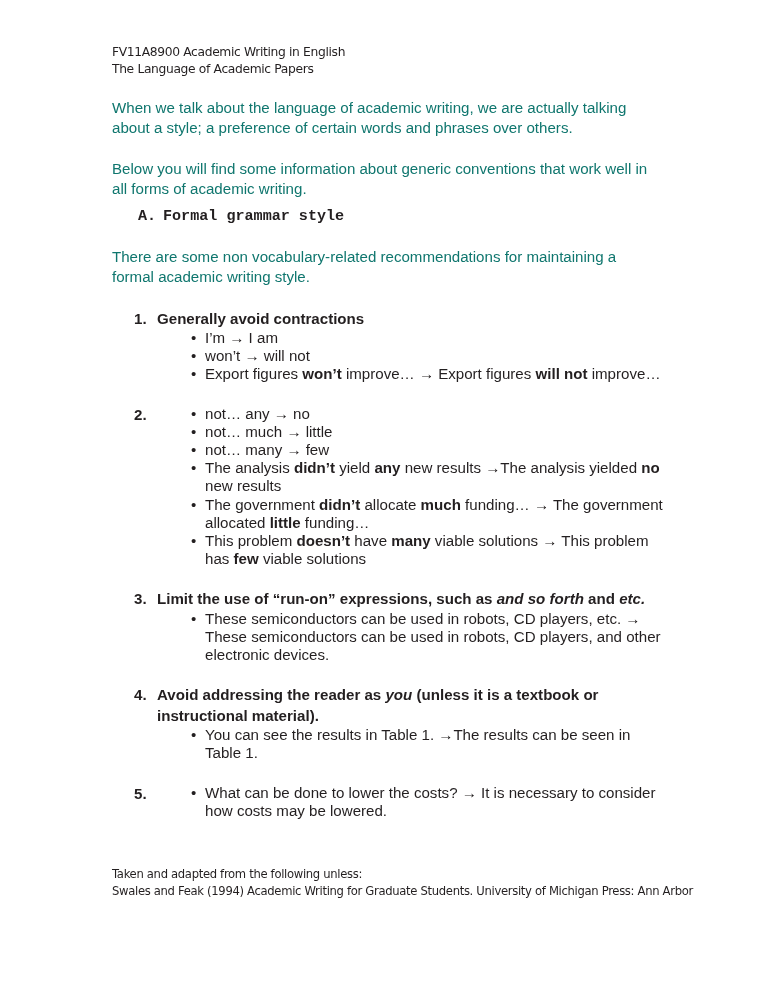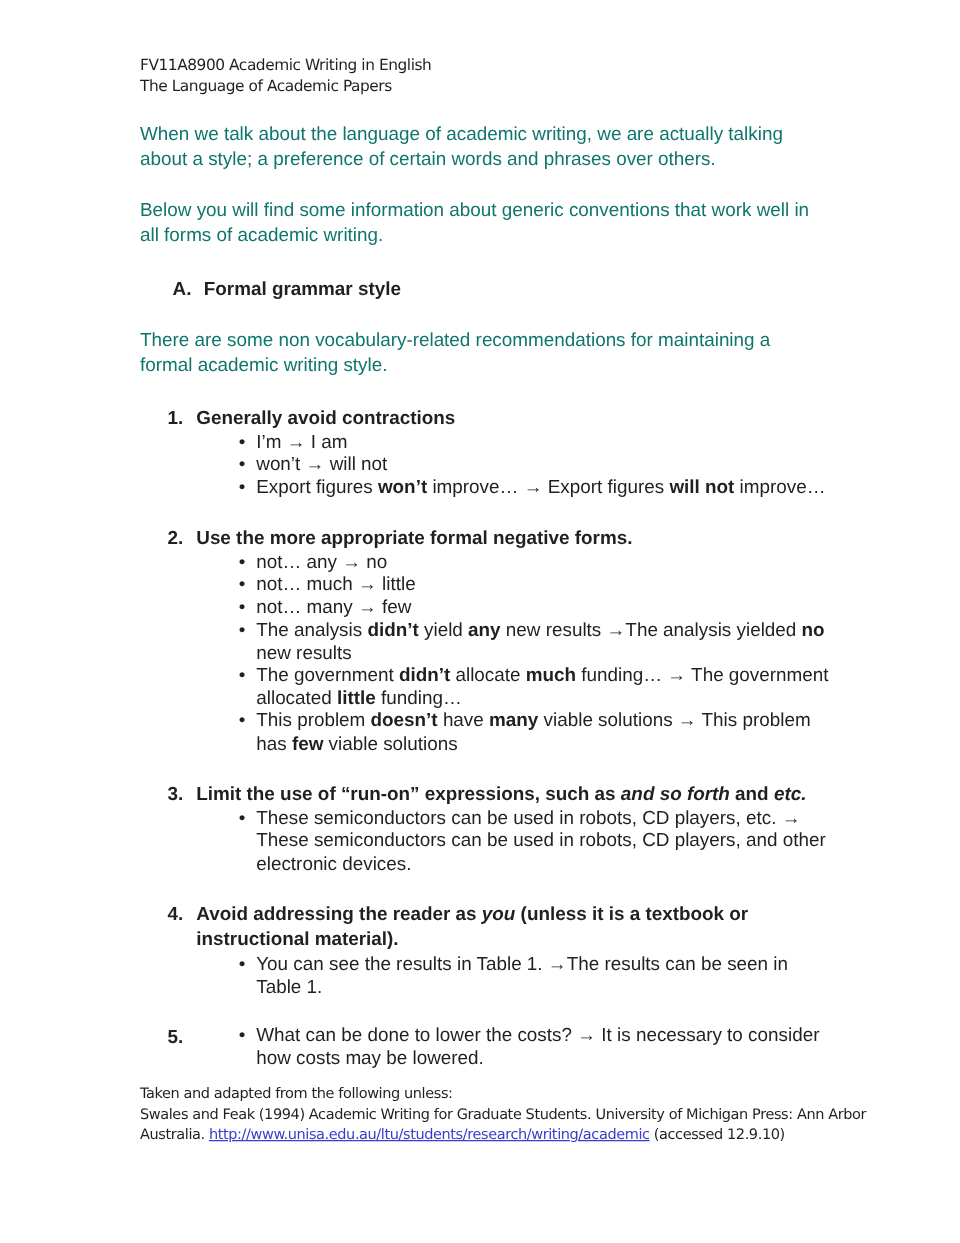--- a/index.html
+++ b/index.html
@@ -38,25 +38,26 @@
     font-size: 15.1px;
     line-height: 20.4px;
     color: #0f766e;
     max-width: 544px;
     margin: 0;
   }
   .gap-para { margin-top: 20.5px; }
 
   
   .alpha-head {
-    margin-top: 22px;
+    margin-top: 6px;
     padding-left: 26px;
     font-size: 15.1px;
     line-height: 20.4px;
     font-weight: bold;
+    font-family: Liberation Mono, monospace;
   }
   .alpha-head .marker {
     display: inline-block;
     width: 25px;
   }
 
   
   .num-list {
     margin: 0;
     padding: 0;
@@ -151,21 +152,20 @@
         <span class="num-marker">1.</span>
         <div class="num-head"><span class="b">Generally avoid contractions</span></div>
         <ul class="bul-list">
           <li class="bul-item"><span class="dot">•</span><span>I’m </span><span>→</span><span> I am</span></li>
           <li class="bul-item"><span class="dot">•</span><span>won’t </span><span>→</span><span> will not</span></li>
           <li class="bul-item"><span class="dot">•</span><span>Export figures </span><span class="b">won’t</span><span> improve… </span><span>→</span><span> Export figures </span><span class="b">will not</span><span> improve…</span></li>
         </ul>
       </li>
       <li class="num-item">
         <span class="num-marker">2.</span>
-        <div class="num-head"><span class="b">Use the more appropriate formal negative forms.</span></div>
         <ul class="bul-list">
           <li class="bul-item"><span class="dot">•</span><span>not… any </span><span>→</span><span> no</span></li>
           <li class="bul-item"><span class="dot">•</span><span>not… much </span><span>→</span><span> little</span></li>
           <li class="bul-item"><span class="dot">•</span><span>not… many </span><span>→</span><span> few</span></li>
           <li class="bul-item"><span class="dot">•</span><span>The analysis </span><span class="b">didn’t</span><span> yield </span><span class="b">any</span><span> new results </span><span>→</span><span>The analysis yielded </span><span class="b">no</span><span> new results</span></li>
           <li class="bul-item"><span class="dot">•</span><span>The government </span><span class="b">didn’t</span><span> allocate </span><span class="b">much</span><span> funding… </span><span>→</span><span> The government allocated </span><span class="b">little</span><span> funding…</span></li>
           <li class="bul-item"><span class="dot">•</span><span>This problem </span><span class="b">doesn’t</span><span> have </span><span class="b">many</span><span> viable solutions </span><span>→</span><span> This problem has </span><span class="b">few</span><span> viable solutions</span></li>
         </ul>
       </li>
       <li class="num-item">
@@ -186,16 +186,15 @@
         <span class="num-marker">5.</span>
         <ul class="bul-list">
           <li class="bul-item"><span class="dot">•</span><span>What can be done to lower the costs? </span><span>→</span><span> It is necessary to consider how costs may be lowered.</span></li>
         </ul>
       </li>
     </ol>
 
   <div class="sources">
     <div class="src-line">Taken and adapted from the following unless:</div>
     <div class="src-line">Swales and Feak (1994) Academic Writing for Graduate Students. University of Michigan Press: Ann Arbor</div>
-    <div class="src-line"><span>Australia. </span><a class="link" href="#">http://www.unisa.edu.au/ltu/students/research/writing/academic</a><span> (accessed 12.9.10)</span></div>
   </div>
 
 </div>
 
 </body></html>

